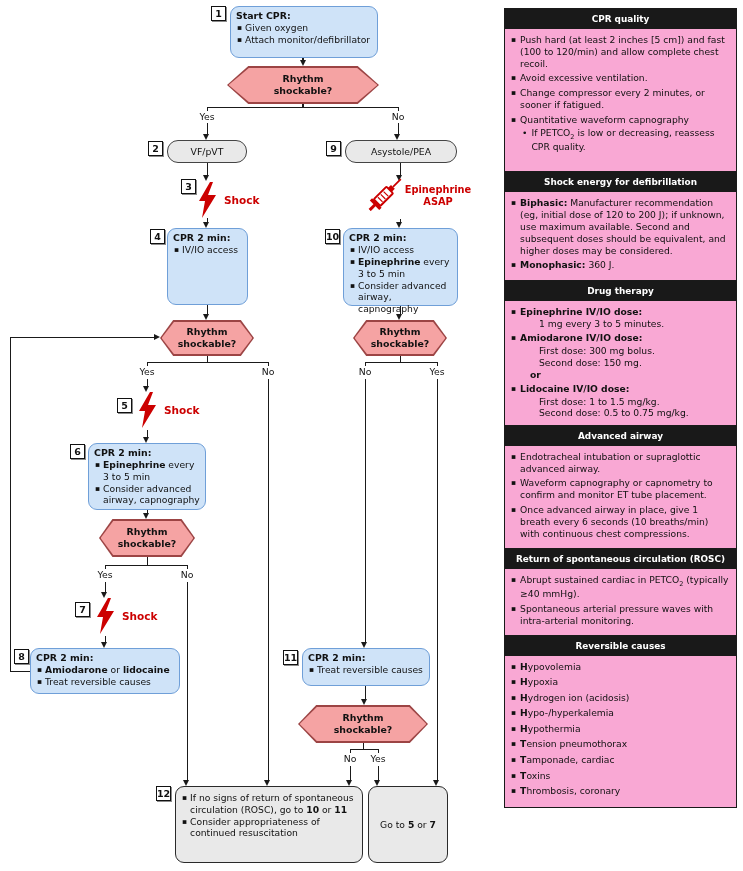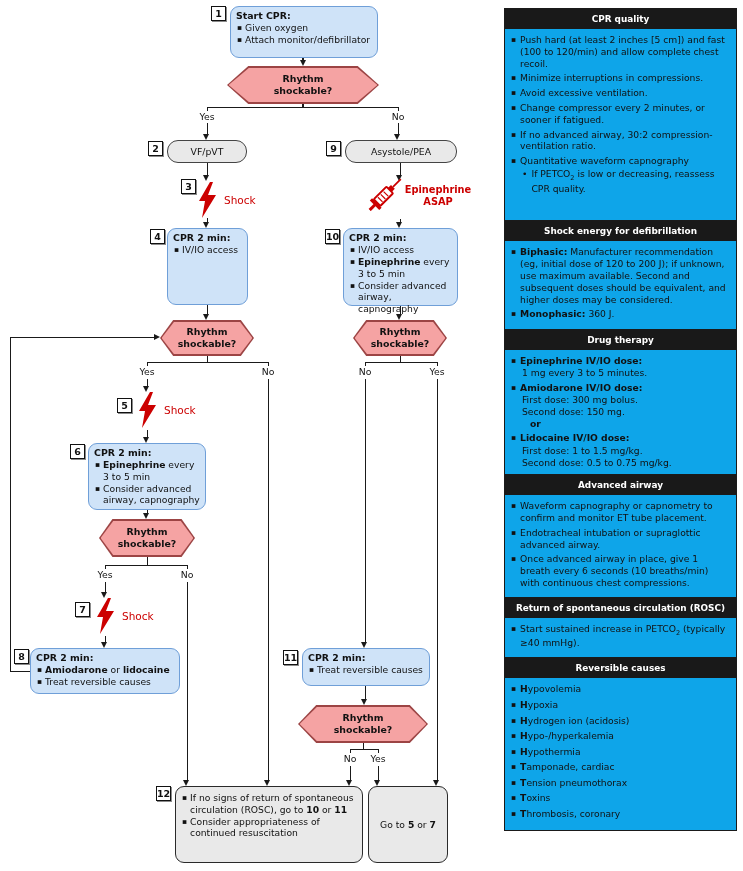--- a/index.html
+++ b/index.html
@@ -32,36 +32,36 @@
   .gbox{position:absolute;background:#e9e9e9;border:1.5px solid #2a2a2a;border-radius:9px;
         padding:5px 5px;font-size:9.2px;line-height:1.28;z-index:3;box-sizing:border-box;}
   
   .hex{position:absolute;z-index:3;}
   .hex-o{position:absolute;inset:0;background:#9c4444;
          clip-path:polygon(14% 0,86% 0,100% 50%,86% 100%,14% 100%,0 50%);}
   .hex-i{position:absolute;inset:1.6px;background:#f5a3a3;
          clip-path:polygon(14% 0,86% 0,100% 50%,86% 100%,14% 100%,0 50%);}
   .hex-t{position:absolute;inset:0;display:flex;flex-direction:column;align-items:center;
          justify-content:center;font-size:9.4px;font-weight:bold;line-height:1.25;}
-  .shock-lbl{position:absolute;color:#cc0000;font-weight:normal;font-size:10.5px;z-index:3;}
+  .shock-lbl{position:absolute;color:#cc0000;font-weight:bold;font-size:10.5px;z-index:3;}
   .epi-lbl{position:absolute;color:#cc0000;font-weight:bold;font-size:9.8px;
            text-align:center;line-height:1.25;z-index:3;}
   .icon{position:absolute;z-index:3;}
   
   .sb{position:absolute;left:504px;top:8px;width:233px;display:flex;flex-direction:column;z-index:3;}
-  .sb-sec{border:1.4px solid #1a1a1a;background:#0ea5e9;box-sizing:border-box;}
+  .sb-sec{border:1.4px solid #1a1a1a;background:#f9a8d4;box-sizing:border-box;}
   .sb-sec+.sb-sec{margin-top:-1.4px;}
   .sb-h{background:#191919;color:#fff;font-weight:bold;font-size:8.9px;text-align:center;
         padding:5px 2px;white-space:nowrap;overflow:hidden;}
   .sb-b{padding:5px 6px 6px 6px;font-size:9.2px;line-height:1.3;}
   .sbl{display:flex;margin-bottom:2.5px;}
   .sbl::before{content:"▪";margin:0 4px 0 0;font-size:7.5px;line-height:1.65;}
   .sbl>div{flex:1;}
-  .cont{margin-left:11px;}
-  .sbsub{display:flex;margin-left:11px;margin-bottom:20px;}
+  .cont{margin-left:28px;}
+  .sbsub{display:flex;margin-left:11px;margin-bottom:12px;}
   .sbsub::before{content:"•";margin-right:4px;}
   .sbsub>div{flex:1;}
   .orline{margin-left:19px;font-weight:bold;margin-bottom:2.5px;}
   .rev .sbl{margin-bottom:3.2px;}
   b{font-weight:bold;}
   sub{font-size:6.5px;}
 </style>
 </head>
 <body>
 
@@ -327,30 +327,24 @@
 
   <div class="sb">
 
     <div class="sb-sec">
       <div class="sb-h">CPR quality</div>
       <div class="sb-b">
         <div class="sbl">
             <div>Push hard (at least 2 inches [5 cm]) and fast (100 to 120/min) and allow complete chest recoil.</div>
           </div>
         <div class="sbl">
-            <div>Minimize interruptions in compressions.</div>
-          </div>
-        <div class="sbl">
             <div>Avoid excessive ventilation.</div>
           </div>
         <div class="sbl">
             <div>Change compressor every 2 minutes, or sooner if fatigued.</div>
-          </div>
-        <div class="sbl">
-            <div>If no advanced airway, 30:2 compression-ventilation ratio.</div>
           </div>
         <div class="sbl" style="margin-bottom:1px">
             <div>Quantitative waveform capnography</div>
           </div>
         <div class="sbsub">
             <div><span>If PETCO</span><sub>2</sub><span> is low or decreasing, reassess CPR quality.</span></div>
           </div>
       </div>
     </div>
 
@@ -384,36 +378,39 @@
           </div>
         <div class="cont">First dose: 1 to 1.5 mg/kg.</div>
         <div class="cont">Second dose: 0.5 to 0.75 mg/kg.</div>
       </div>
     </div>
 
     <div class="sb-sec">
       <div class="sb-h">Advanced airway</div>
       <div class="sb-b">
         <div class="sbl">
+            <div>Endotracheal intubation or supraglottic advanced airway.</div>
+          </div>
+        <div class="sbl">
             <div>Waveform capnography or capnometry to confirm and monitor ET tube placement.</div>
-          </div>
-        <div class="sbl">
-            <div>Endotracheal intubation or supraglottic advanced airway.</div>
           </div>
         <div class="sbl">
             <div>Once advanced airway in place, give 1 breath every 6 seconds (10 breaths/min) with continuous chest compressions.</div>
           </div>
       </div>
     </div>
 
     <div class="sb-sec">
       <div class="sb-h">Return of spontaneous circulation (ROSC)</div>
       <div class="sb-b">
         <div class="sbl">
-            <div><span>Start sustained increase in PETCO</span><sub>2</sub><span> (typically ≥40 mmHg).</span></div>
+            <div><span>Abrupt sustained cardiac in PETCO</span><sub>2</sub><span> (typically ≥40 mmHg).</span></div>
+          </div>
+        <div class="sbl">
+            <div>Spontaneous arterial pressure waves with intra-arterial monitoring.</div>
           </div>
       </div>
     </div>
 
     <div class="sb-sec rev">
       <div class="sb-h">Reversible causes</div>
       <div class="sb-b">
         <div class="sbl">
             <div><b>H</b><span>ypovolemia</span></div>
           </div>
@@ -423,26 +420,26 @@
         <div class="sbl">
             <div><b>H</b><span>ydrogen ion (acidosis)</span></div>
           </div>
         <div class="sbl">
             <div><b>H</b><span>ypo-/hyperkalemia</span></div>
           </div>
         <div class="sbl">
             <div><b>H</b><span>ypothermia</span></div>
           </div>
         <div class="sbl">
+            <div><b>T</b><span>ension pneumothorax</span></div>
+          </div>
+        <div class="sbl">
             <div><b>T</b><span>amponade, cardiac</span></div>
           </div>
         <div class="sbl">
-            <div><b>T</b><span>ension pneumothorax</span></div>
-          </div>
-        <div class="sbl">
             <div><b>T</b><span>oxins</span></div>
           </div>
         <div class="sbl">
             <div><b>T</b><span>hrombosis, coronary</span></div>
           </div>
       </div>
     </div>
 
   </div>
 </div>

